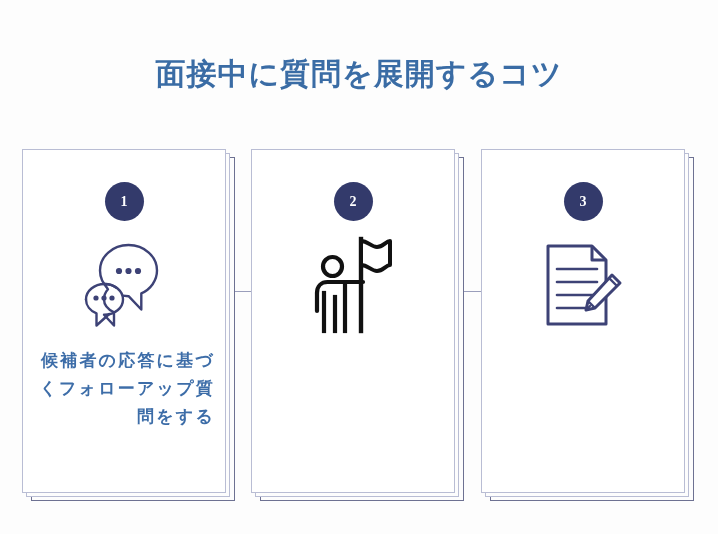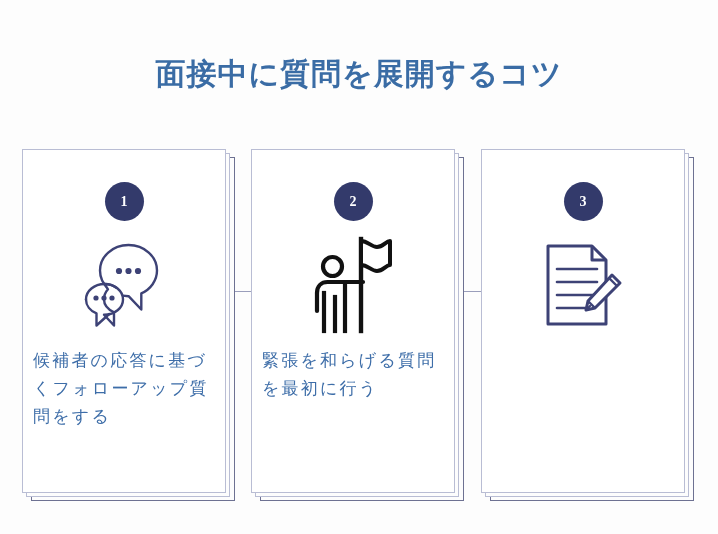--- a/index.html
+++ b/index.html
@@ -119,23 +119,23 @@
     display: flex;
     align-items: center;
     justify-content: center;
     flex: none;
   }
 
   
   .card-label {
     margin-top: 14px;
     width: 182px;
-    text-align: left;
+    text-align: right;
     font-size: 17px;
-    font-weight: normal;
+    font-weight: bold;
     color: #3d6da8;
     letter-spacing: 2.2px;
     line-height: 1.65;
     word-break: break-all;
   }
 
   
   .connector {
     position: absolute;
     top: 291px;
@@ -197,21 +197,20 @@
             <circle cx="19.5" cy="31.5" r="9.5" stroke="#111111" stroke-width="4.2" fill="#ffffff"></circle>
 
             <path d="M4 58 C4 51 8.5 47 14.5 47 L50 47" stroke="#111111" stroke-width="4.2" stroke-linecap="round" fill="none"></path>
             <path d="M4 58 L4 76" stroke="#111111" stroke-width="4.2" stroke-linecap="round"></path>
 
             <path d="M11 58 L11 96" stroke="#111111" stroke-width="4.2" stroke-linecap="square"></path>
             <path d="M22 62 L22 96" stroke="#111111" stroke-width="4.2" stroke-linecap="square"></path>
             <path d="M32 51 L32 96" stroke="#111111" stroke-width="4.2" stroke-linecap="square"></path>
           </svg>
         </div>
-        <div class="card-label">緊張を和らげる質問を最初に行う</div>
       </div>
     </div>
 
     <div class="card-slot s3">
       <div class="card-back"></div>
       <div class="card-mid"></div>
       <div class="card-front">
         <div class="badge">3</div>
         <div class="icon-wrap">
           <svg width="82" height="86" viewBox="0 0 82 86" fill="none" xmlns="http://www.w3.org/2000/svg">

